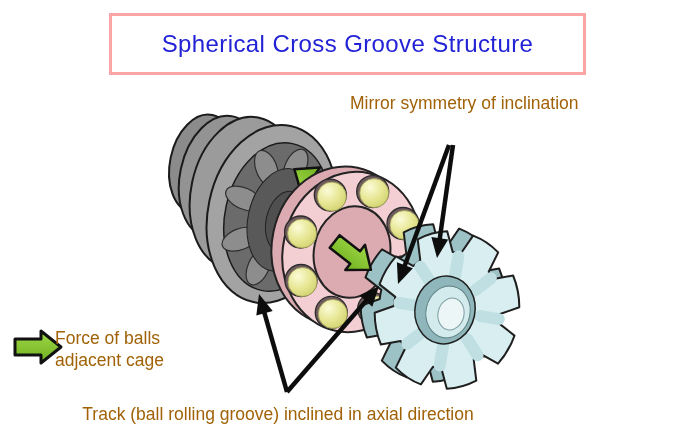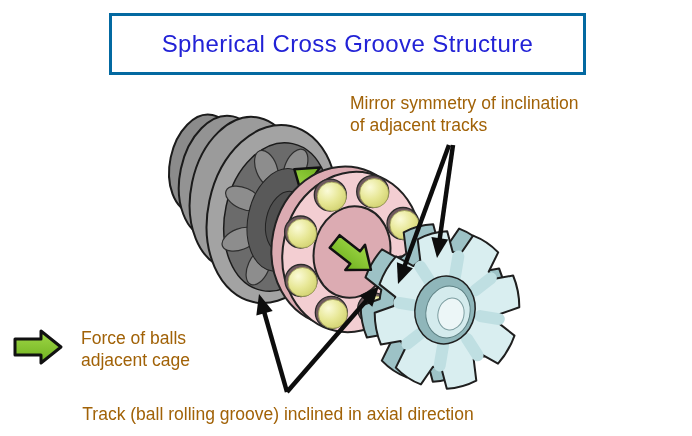--- a/index.html
+++ b/index.html
@@ -2,27 +2,27 @@
 <html><head>
 <meta charset="utf-8">
 <style>
   *{margin:0;padding:0;box-sizing:border-box}
   html,body{background:#ffffff}
   body{font-family:"Liberation Sans",sans-serif}
   .stage{position:relative;width:692px;height:436px;background:#fff;overflow:hidden}
   .stage svg{position:absolute;left:0;top:0;z-index:1}
   .title-box{
     position:absolute;left:109px;top:13px;width:477px;height:62px;
-    border:3px solid #0369a1;background:#fff;z-index:2;
+    border:3px solid #fca5a5;background:#fff;z-index:2;
     display:flex;align-items:center;justify-content:center;
   }
   .title-box span{font-size:24px;color:#2222d6;letter-spacing:.4px;white-space:nowrap}
   .note{position:absolute;font-size:17.5px;color:#a16207;line-height:22px;z-index:2;white-space:nowrap}
   .note-mirror{left:350px;top:92px}
-  .note-force{left:81px;top:327px}
+  .note-force{left:55px;top:327px}
   .note-track{left:0;top:403px;width:556px;text-align:center}
 </style>
 </head>
 <body>
 
 <div class="stage">
 
   <svg id="art" width="692" height="436" viewBox="0 0 692 436">
     <defs>
       <radialGradient id="ballGrad" cx="0.35" cy="0.3" r="0.95">
@@ -108,21 +108,20 @@
 
     <polygon points="-22,-8 4,-8 4,-16 24,0 4,16 4,8 -22,8" transform="translate(37,347)" fill="url(#greenGrad)" stroke="#111" stroke-width="3" stroke-linejoin="round"></polygon>
   </svg>
 
   <div class="title-box">
     <span>Spherical Cross Groove Structure</span>
   </div>
 
   <div class="note note-mirror">
     <div>Mirror symmetry of inclination</div>
-    <div>of adjacent tracks</div>
   </div>
 
   <div class="note note-force">
     <div>Force of balls</div>
     <div>adjacent cage</div>
   </div>
 
   <div class="note note-track">
     <span>Track (ball rolling groove) inclined in axial direction</span>
   </div>

